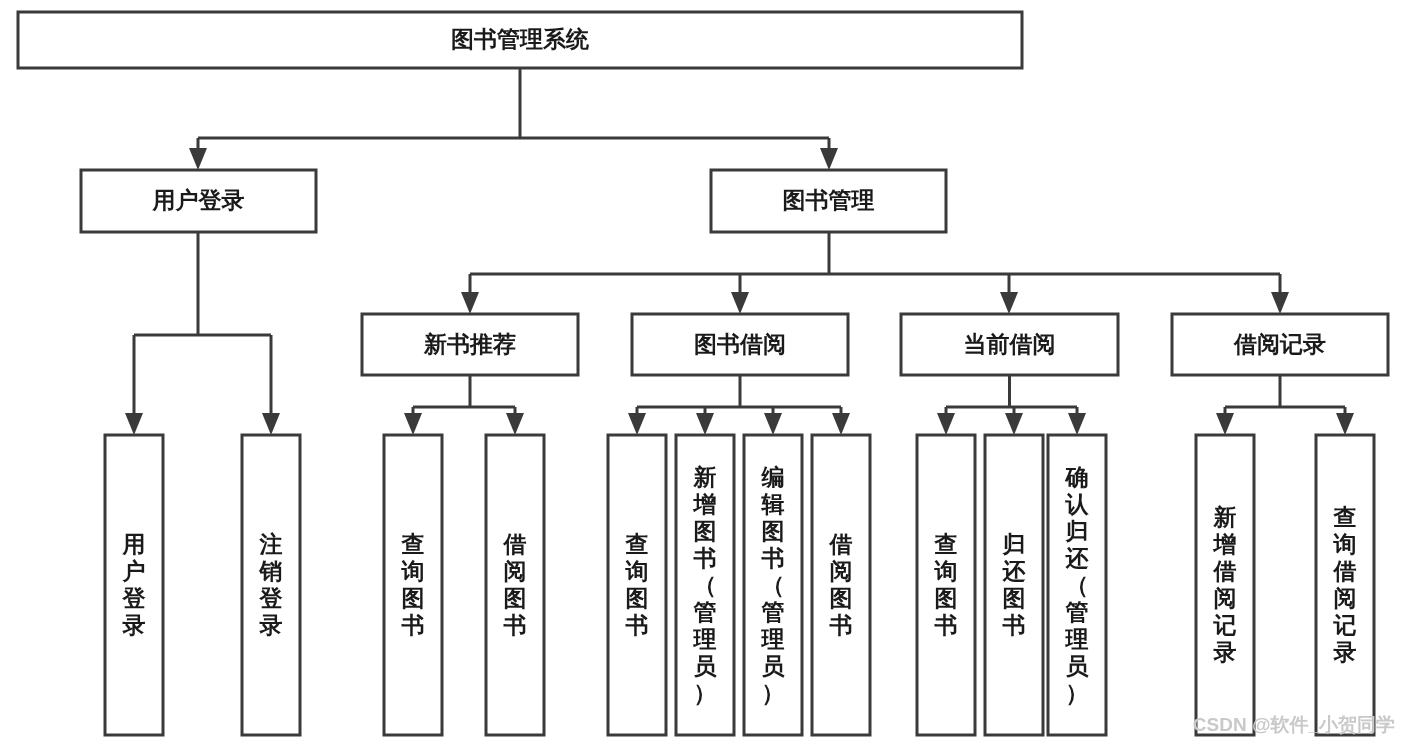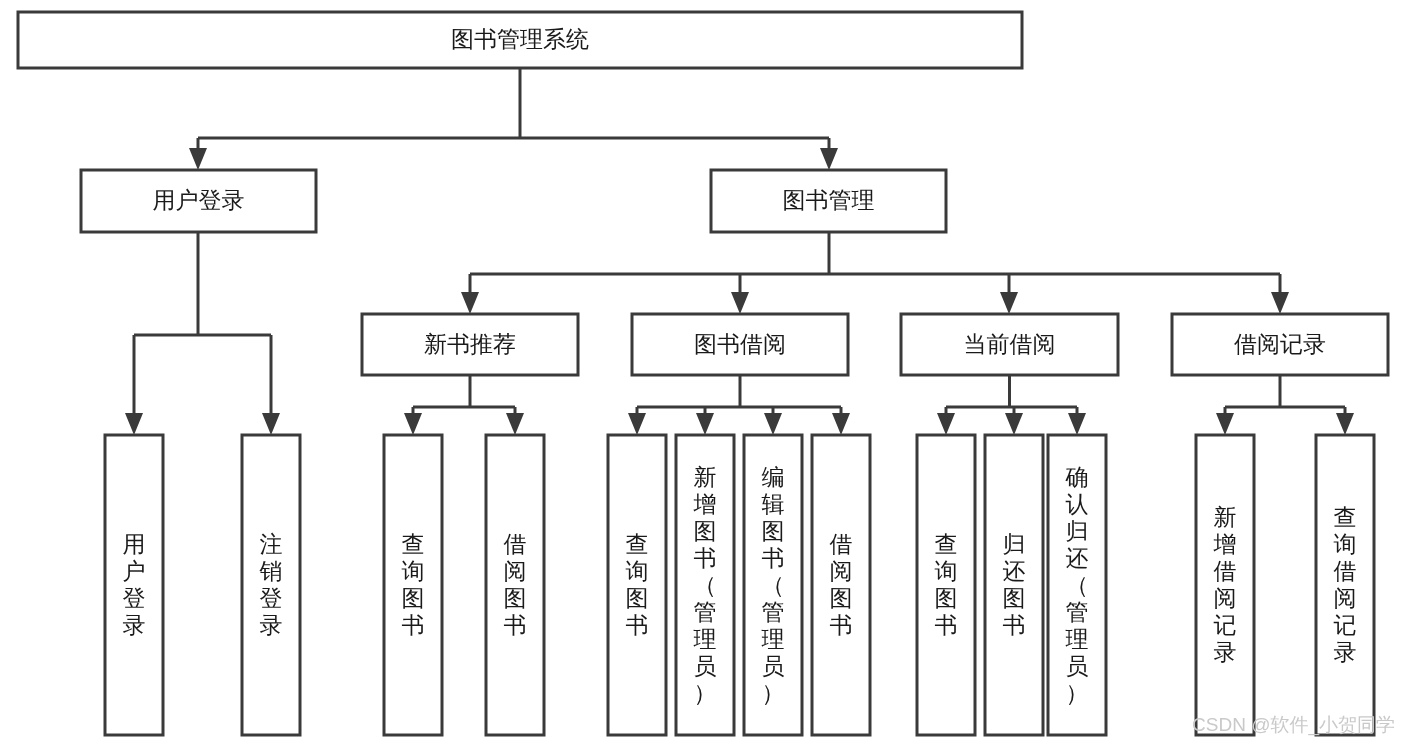--- a/index.html
+++ b/index.html
@@ -11,20 +11,21 @@
     width: 1405px;
     height: 747px;
     font-family: "Liberation Sans", "DejaVu Sans", sans-serif;
     overflow: hidden;
     position: relative;
   }
   #diagram-root {
     position: relative;
     width: 1405px;
     height: 616px;
+    font-weight: bold;
   }
   svg#diagram-svg {
     position: absolute;
     top: 0;
     left: 0;
     width: 1405px;
     height: 747px;
     display: block;
   }
   .node-box {

